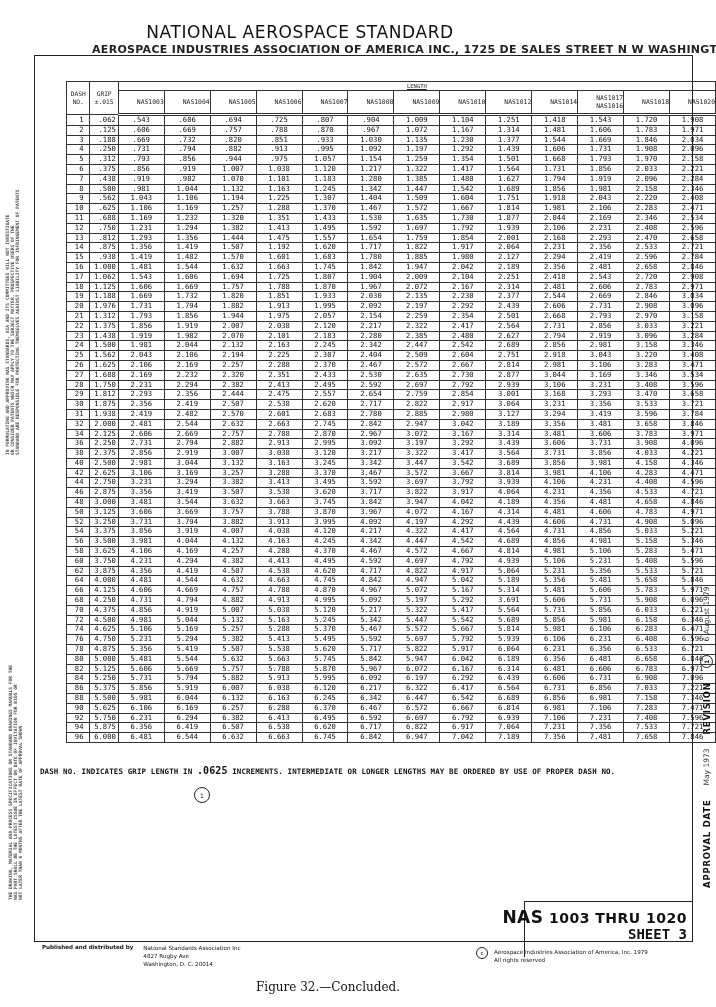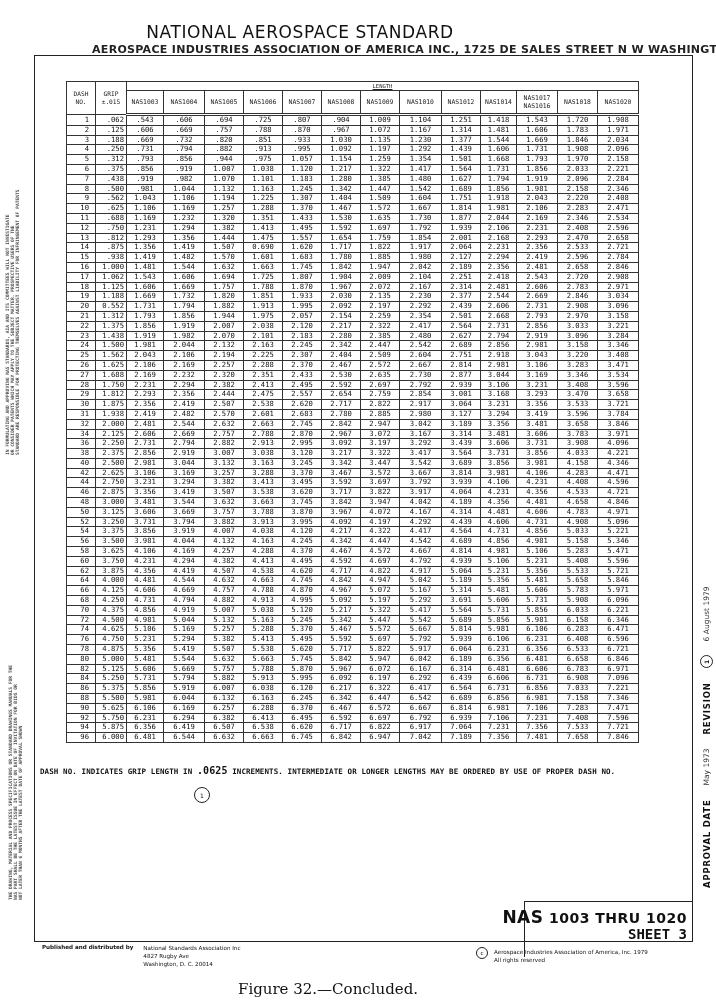--- a/index.html
+++ b/index.html
@@ -10,21 +10,21 @@
   .side-note{position:absolute;font-family:"DejaVu Sans Mono","Liberation Mono",monospace;font-weight:bold;font-size:4.6px;line-height:5px;color:#333;transform-origin:left top;white-space:pre;opacity:0.85;}
   .side-note.top{left:5px;top:455px;transform:rotate(-90deg);width:400px;}
   .side-note.bottom{left:8px;top:900px;transform:rotate(-90deg);width:410px;}
   table.grip{position:absolute;left:66px;top:81px;border-collapse:collapse;font-size:7.4px;table-layout:fixed;}
   table.grip th, table.grip td{border:1px solid #333;padding:0;text-align:center;overflow:hidden;white-space:nowrap;}
   table.grip thead th{font-weight:normal;font-size:6.4px;color:#222;}
   table.grip thead tr.r1 th{height:8px;}
   table.grip thead tr.r2 th{height:22px;}
   table.grip thead th.dash, table.grip thead th.grip{font-size:6.2px;line-height:8px;}
   table.grip thead th.length-head{font-size:5.5px;text-decoration:underline;border-bottom:1px solid #333;}
-  table.grip thead tr.r2 th{border-bottom:3px double #333;}
+  table.grip thead tr.r2 th{border-bottom:3px double #333;padding-left:18px;}
   table.grip tbody td{height:8.8px;line-height:8.8px;font-size:7.2px;color:#111;}
   table.grip tbody td.c-dash{text-align:right;padding-right:6px;}
   table.grip tbody td.c-grip{text-align:right;padding-right:2px;}
   .stack{display:block;line-height:8px;}
   .footnote{position:absolute;left:40px;top:765px;font-family:"DejaVu Sans Mono","Liberation Mono",monospace;font-weight:bold;font-size:7.5px;letter-spacing:0.1px;white-space:nowrap;color:#111;}
   .footnote .small{font-weight:bold;font-size:10px;}
   .circled{position:absolute;display:flex;align-items:center;justify-content:center;border:1.2px solid #222;border-radius:50%;font-family:"DejaVu Sans","Liberation Sans",sans-serif;font-size:6px;color:#111;}
   .circled.note1{left:194px;top:787px;width:14px;height:14px;}
   .titleblock{position:absolute;left:524px;top:901px;width:169px;height:56px;border-left:1.6px solid #222;border-top:1.6px solid #222;box-sizing:border-box;}
   .titleblock .nas{position:absolute;right:6px;top:5px;font-family:"DejaVu Sans","Liberation Sans",sans-serif;font-weight:bold;font-size:14px;letter-spacing:0.5px;white-space:nowrap;}
@@ -33,21 +33,21 @@
   .vertical-right{position:absolute;left:700px;top:888px;transform:rotate(-90deg);transform-origin:left top;white-space:nowrap;font-family:"DejaVu Sans","Liberation Sans",sans-serif;font-size:8px;color:#111;display:flex;align-items:center;gap:14px;}
   .vertical-right .lbl{font-weight:bold;letter-spacing:0.8px;font-size:8.5px;}
   .vertical-right .val{font-size:7.5px;color:#333;}
   .vertical-right .rev-circle{display:inline-flex;align-items:center;justify-content:center;width:11px;height:11px;border:1.1px solid #222;border-radius:50%;font-size:6px;font-weight:bold;}
   .publisher{position:absolute;left:42px;top:944px;font-family:"DejaVu Sans","Liberation Sans",sans-serif;font-size:5.6px;color:#111;display:flex;gap:10px;}
   .publisher .lbl{font-weight:bold;}
   .publisher .addr{line-height:8px;}
   .copyright{position:absolute;left:476px;top:948px;font-family:"DejaVu Sans","Liberation Sans",sans-serif;font-size:5.6px;color:#111;display:flex;gap:6px;align-items:flex-start;}
   .copyright .c-icon{width:10px;height:10px;border:1px solid #222;border-radius:50%;display:flex;align-items:center;justify-content:center;font-size:5.5px;margin-top:-1px;}
   .copyright .lines{line-height:8px;}
-  .caption{position:absolute;left:0;width:656px;top:980px;text-align:center;font-family:"DejaVu Serif","Liberation Serif",serif;font-size:15px;color:#111;}
+  .caption{position:absolute;left:0;width:656px;top:980px;text-align:center;font-family:"DejaVu Serif","Liberation Serif",serif;font-size:12px;color:#111;}
 </style>
 </head>
 <body>
 
 <div class="headline">NATIONAL AEROSPACE STANDARD</div>
 <div class="subline">AEROSPACE INDUSTRIES ASSOCIATION OF AMERICA  INC.,   1725 DE SALES STREET  N  W   WASHINGTON, D  C  20036</div>
 
 <div class="side-note top">IN FORMULATING AND APPROVING NAS STANDARDS, AIA AND ITS COMMITTEES WILL NOT INVESTIGATE
 OR CONSIDER PATENTS WHICH MAY APPLY TO THE SUBJECT MATTER. PROSPECTIVE USERS OF THE
 STANDARD ARE RESPONSIBLE FOR PROTECTING THEMSELVES AGAINST LIABILITY FOR INFRINGEMENT OF PATENTS</div>
@@ -327,21 +327,21 @@
         <td>2.293</td>
         <td>2.470</td>
         <td>2.658</td>
       </tr>
       <tr>
         <td class="c-dash">14</td>
         <td class="c-grip">.875</td>
         <td>1.356</td>
         <td>1.419</td>
         <td>1.507</td>
-        <td>0.690</td>
+        <td>1.192</td>
         <td>1.620</td>
         <td>1.717</td>
         <td>1.822</td>
         <td>1.917</td>
         <td>2.064</td>
         <td>2.231</td>
         <td>2.356</td>
         <td>2.533</td>
         <td>2.721</td>
       </tr>
@@ -425,21 +425,21 @@
         <td>2.135</td>
         <td>2.230</td>
         <td>2.377</td>
         <td>2.544</td>
         <td>2.669</td>
         <td>2.846</td>
         <td>3.034</td>
       </tr>
       <tr>
         <td class="c-dash">20</td>
-        <td class="c-grip">0.552</td>
+        <td class="c-grip">1.976</td>
         <td>1.731</td>
         <td>1.794</td>
         <td>1.882</td>
         <td>1.913</td>
         <td>1.995</td>
         <td>2.092</td>
         <td>2.197</td>
         <td>2.292</td>
         <td>2.439</td>
         <td>2.606</td>

